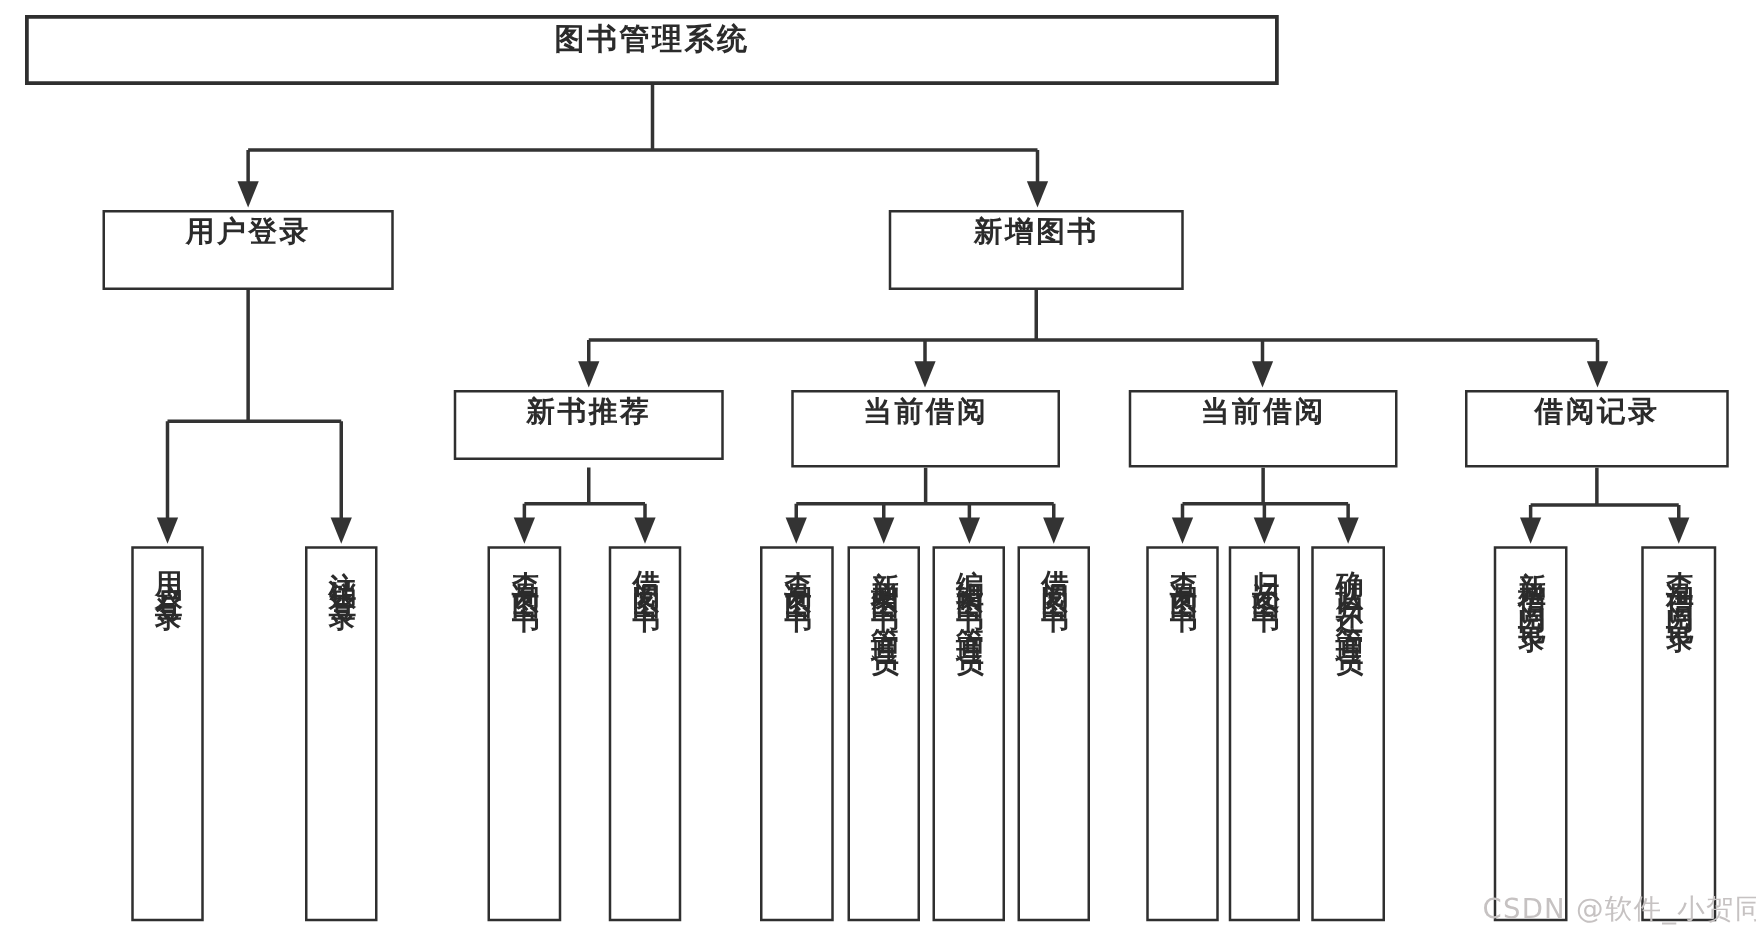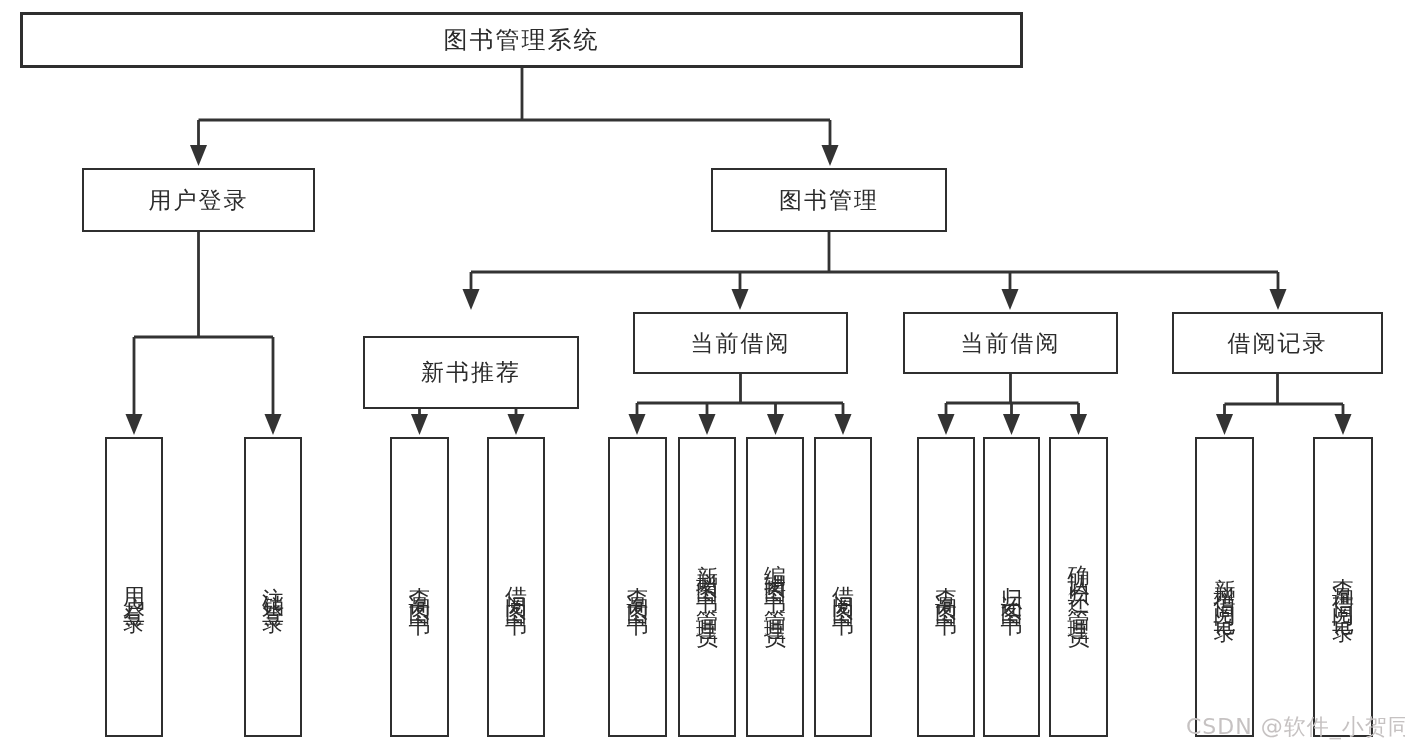--- a/index.html
+++ b/index.html
@@ -9,21 +9,21 @@
     overflow:hidden;
   }
   svg.wires{position:absolute;left:0;top:0;z-index:1;}
   svg.wires path{stroke:var(--line,#333333);stroke-width:2.8;fill:none;}
   svg.wires polygon{fill:var(--line,#333333);stroke:none;}
   .node{
     position:absolute;z-index:2;box-sizing:border-box;
     background:var(--fill,#ffffff);
     border:2.5px solid var(--border,#2f2f2f);
     color:var(--text,#2b2b2b);
-    display:flex;align-items:center;justify-content:center;
+    display:flex;justify-content:center;font-weight:bold;
   }
   .h-node{font-size:23px;letter-spacing:2px;white-space:nowrap;}
   .root-node{border-width:3px;font-size:24px;}
   .v-node .label{
     writing-mode:vertical-rl;
     text-orientation:mixed;
     font-size:22px;
     letter-spacing:9px;
     line-height:1;
   }
@@ -75,24 +75,24 @@
   </svg>
 
   <div class="node h-node root-node" style="left:20px;top:12px;width:1003px;height:56px;">
     <span class="label">图书管理系统</span>
   </div>
 
   <div class="node h-node" style="left:82px;top:168px;width:233px;height:64px;">
     <span class="label">用户登录</span>
   </div>
   <div class="node h-node" style="left:711px;top:168px;width:236px;height:64px;">
-    <span class="label">图书管理</span>
+    <span class="label">新增图书</span>
   </div>
 
-  <div class="node h-node" style="left:363px;top:312px;width:216px;height:73px;margin-top:24px;">
+  <div class="node h-node" style="left:363px;top:312px;width:216px;height:56px;">
     <span class="label">新书推荐</span>
   </div>
   <div class="node h-node" style="left:633px;top:312px;width:215px;height:62px;">
     <span class="label">当前借阅</span>
   </div>
   <div class="node h-node" style="left:903px;top:312px;width:215px;height:62px;">
     <span class="label">当前借阅</span>
   </div>
   <div class="node h-node" style="left:1172px;top:312px;width:211px;height:62px;">
     <span class="label">借阅记录</span>

